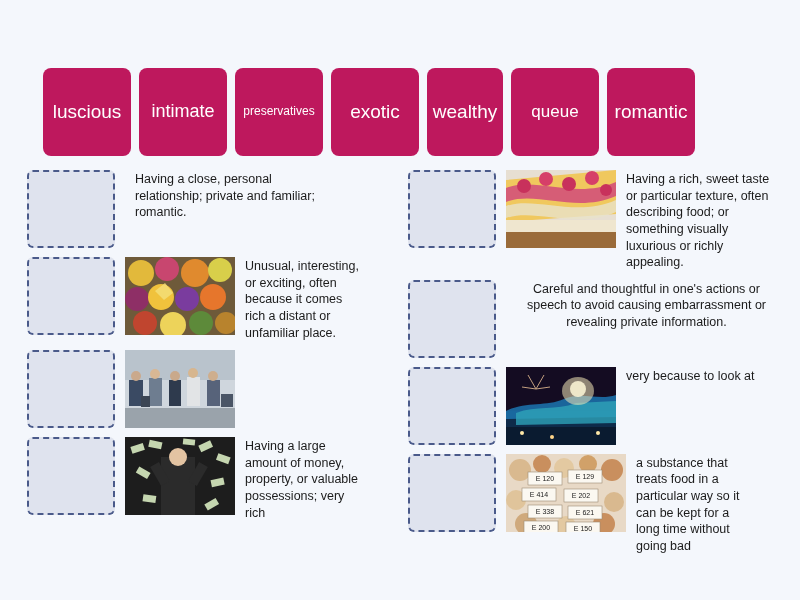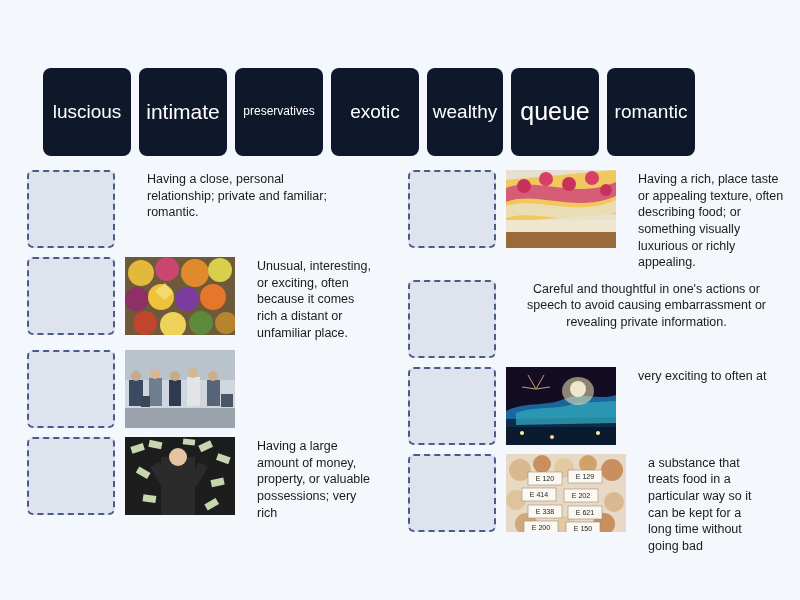--- a/index.html
+++ b/index.html
@@ -17,21 +17,21 @@
 
   
   #tiles {
     position: absolute;
     left: 43px;
     top: 68px;
     display: flex;
     gap: 8px;
   }
   .tile {
-    background: #0f172a;
+    background: #be185d;
     color: #ffffff;
     border-radius: 8px;
     height: 88px;
     display: flex;
     align-items: center;
     justify-content: center;
     text-align: center;
     padding: 0 10px;
     box-sizing: border-box;
     user-select: none;
@@ -75,46 +75,46 @@
     position: relative;
     flex: 0 0 auto;
     background: #cccccc;
   }
   .thumb.wide { width: 120px; }
   .thumb svg { display: block; width: 100%; height: 100%; }
   .def {
     font-size: 12.5px;
     color: #1b1b1b;
     line-height: 1.33;
-    margin-left: 22px;
+    margin-left: 10px;
     padding-top: 1px;
   }
   .def.nopad { margin-left: 8px; text-align: center; }
 </style>
 </head>
 <body>
 
 <div id="tiles">
   <div class="tile" style="width:88px">
     <span class="tile-label" style="font-size:19px">luscious</span>
   </div>
   <div class="tile" style="width:88px">
-    <span class="tile-label" style="font-size:21px">intimate</span>
+    <span class="tile-label" style="font-size:18px">intimate</span>
   </div>
   <div class="tile" style="width:88px">
     <span class="tile-label" style="font-size:12px">preservatives</span>
   </div>
   <div class="tile" style="width:88px">
     <span class="tile-label" style="font-size:19px">exotic</span>
   </div>
   <div class="tile" style="width:76px">
     <span class="tile-label" style="font-size:19px">wealthy</span>
   </div>
   <div class="tile" style="width:88px">
-    <span class="tile-label" style="font-size:25px">queue</span>
+    <span class="tile-label" style="font-size:17px">queue</span>
   </div>
   <div class="tile" style="width:88px">
     <span class="tile-label" style="font-size:19px">romantic</span>
   </div>
 </div>
 
 <div class="column" id="col-left">
 
   <div class="row">
     <div class="dropzone"></div>
@@ -214,21 +214,21 @@
           <path d="M0 36 C30 26 70 48 110 30 L110 42 C70 60 30 38 0 48 Z" fill="#e8e2c9" opacity="0.8"></path>
           <rect x="0" y="50" width="110" height="12" fill="#efe6cf"></rect>
           <rect x="0" y="62" width="110" height="16" fill="#9a6b3a"></rect>
           <circle cx="18" cy="16" r="7" fill="#c8315c"></circle>
           <circle cx="40" cy="9" r="7" fill="#d63f68"></circle>
           <circle cx="63" cy="14" r="7" fill="#c8315c"></circle>
           <circle cx="86" cy="8" r="7" fill="#d63f68"></circle>
           <circle cx="100" cy="20" r="6" fill="#c8315c"></circle>
         </svg>
       </div>
-      <div class="def" style="width:150px">Having a rich, place taste or appealing texture, often describing food; or something visually luxurious or richly appealing.</div>
+      <div class="def" style="width:150px">Having a rich, sweet taste or particular texture, often describing food; or something visually luxurious or richly appealing.</div>
     </div>
   </div>
 
   <div class="row">
     <div class="dropzone"></div>
     <div class="row-content">
       <div class="def nopad" style="width:265px">Careful and thoughtful in one's actions or speech to avoid causing embarrassment or revealing private information.</div>
     </div>
   </div>
 
@@ -248,21 +248,21 @@
             <line x1="30" y1="22" x2="38" y2="8"></line>
             <line x1="30" y1="22" x2="16" y2="20"></line>
             <line x1="30" y1="22" x2="44" y2="20"></line>
           </g>
           <rect x="0" y="60" width="110" height="18" fill="#0a1b30"></rect>
           <circle cx="16" cy="66" r="2" fill="#ffe9a8"></circle>
           <circle cx="46" cy="70" r="2" fill="#ffd58a"></circle>
           <circle cx="92" cy="66" r="2" fill="#ffe9a8"></circle>
         </svg>
       </div>
-      <div class="def" style="width:145px">very exciting to often at</div>
+      <div class="def" style="width:145px">very because to look at</div>
     </div>
   </div>
 
   <div class="row">
     <div class="dropzone"></div>
     <div class="row-content">
       <div class="thumb wide">
         <svg viewBox="0 0 120 78" preserveAspectRatio="none" aria-hidden="true">
           <rect width="120" height="78" fill="#e8d9c6"></rect>
           <circle cx="14" cy="16" r="11" fill="#d9b98f"></circle>

